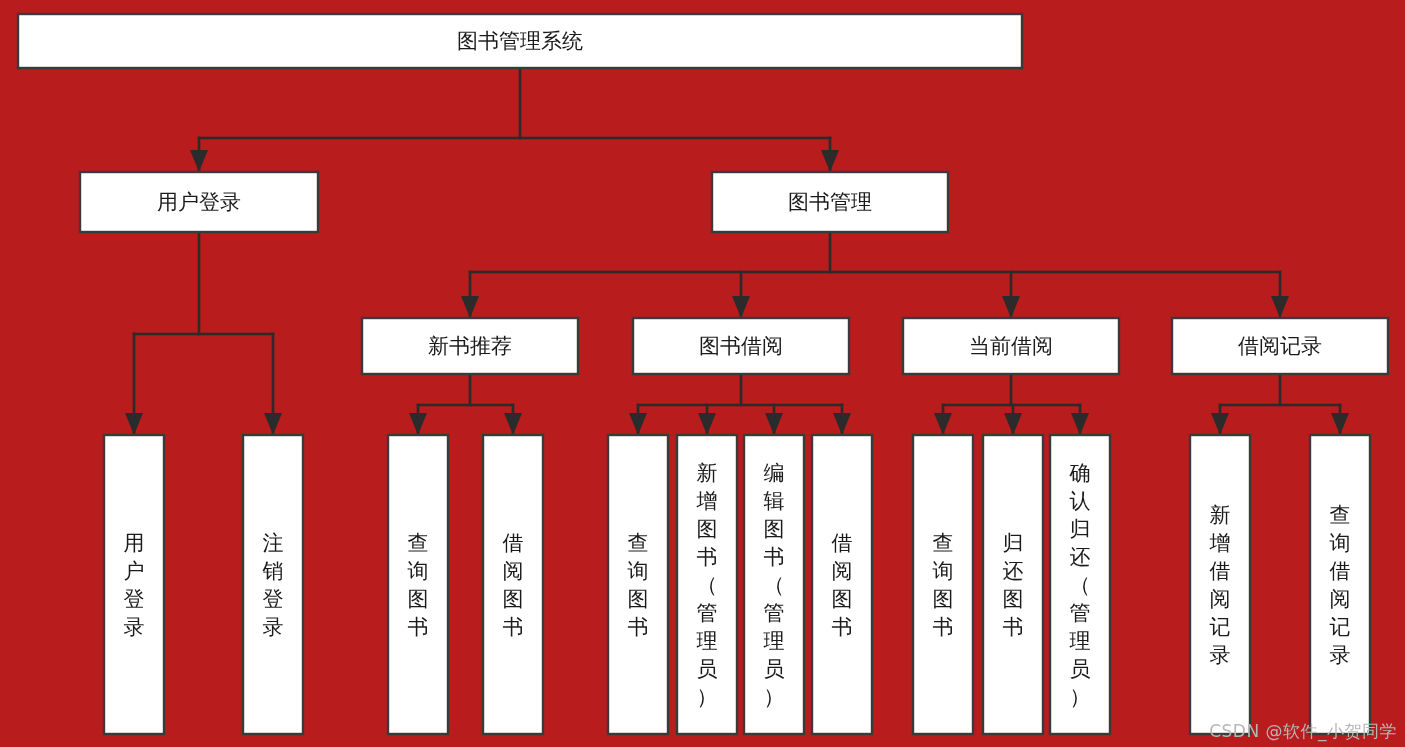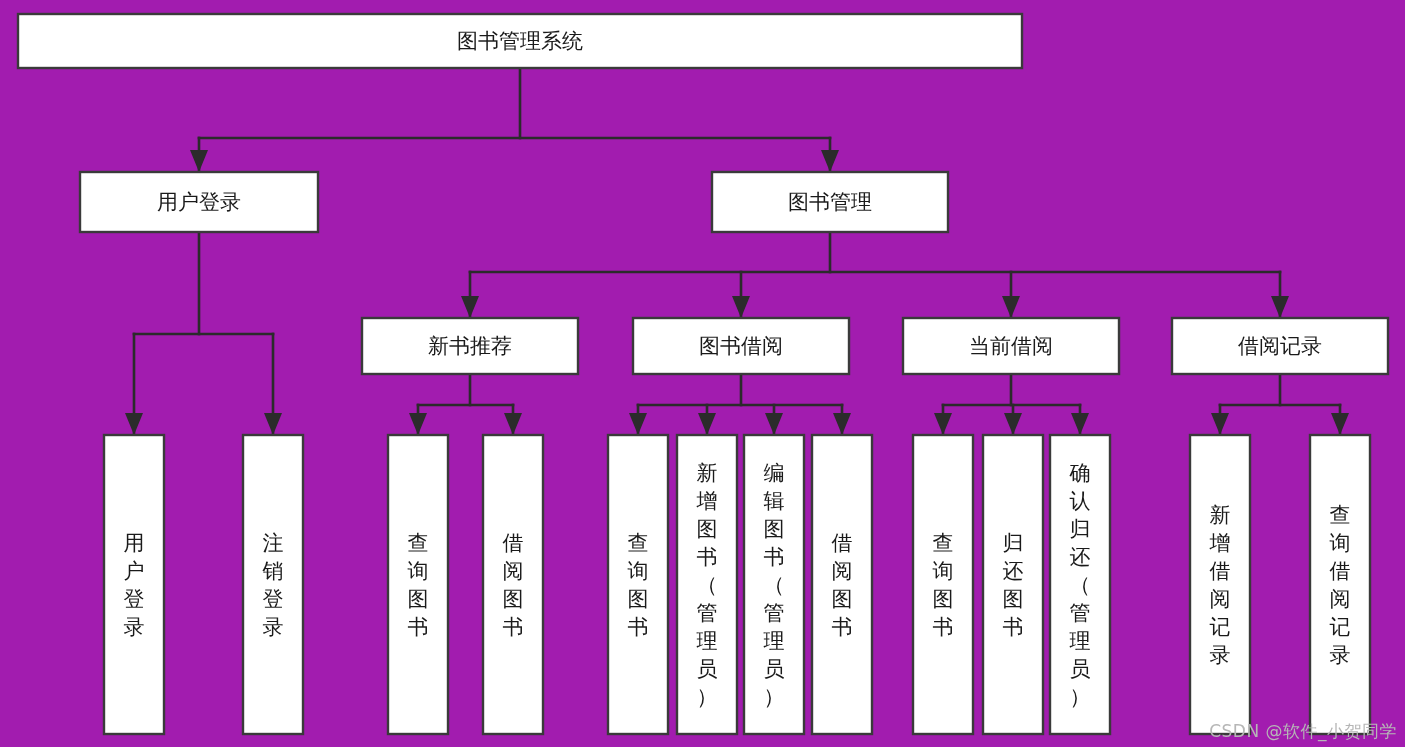--- a/index.html
+++ b/index.html
@@ -10,21 +10,21 @@
   body {
     width: 1405px;
     height: 747px;
     font-family: "DejaVu Sans", "Liberation Sans", sans-serif;
     overflow: hidden;
   }
   #chart-root {
     position: relative;
     width: 1405px;
     height: 747px;
-    background: #a21caf;
+    background: #b91c1c;
   }
   svg.diagram {
     position: absolute;
     left: 0;
     top: 0;
     width: 1405px;
     height: 747px;
   }
   .node-box {
     fill: #ffffff;

